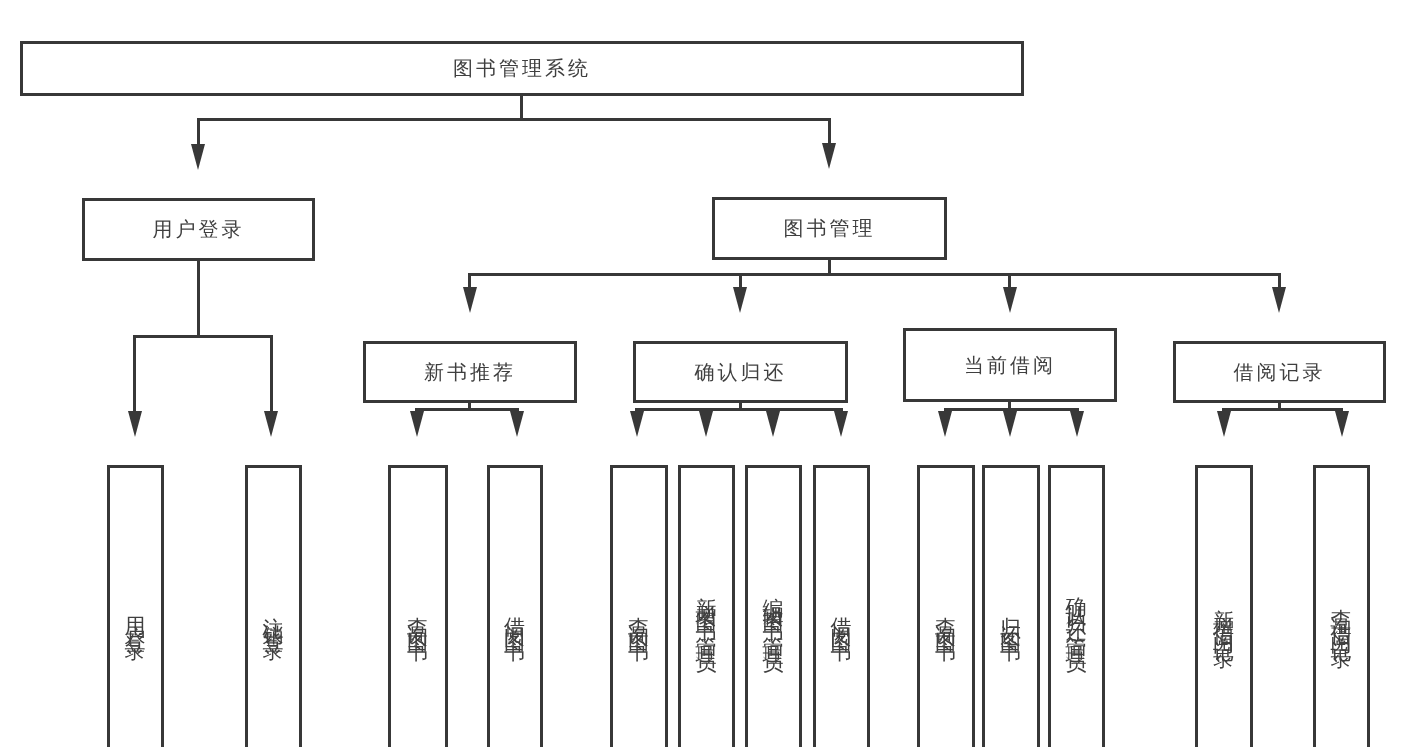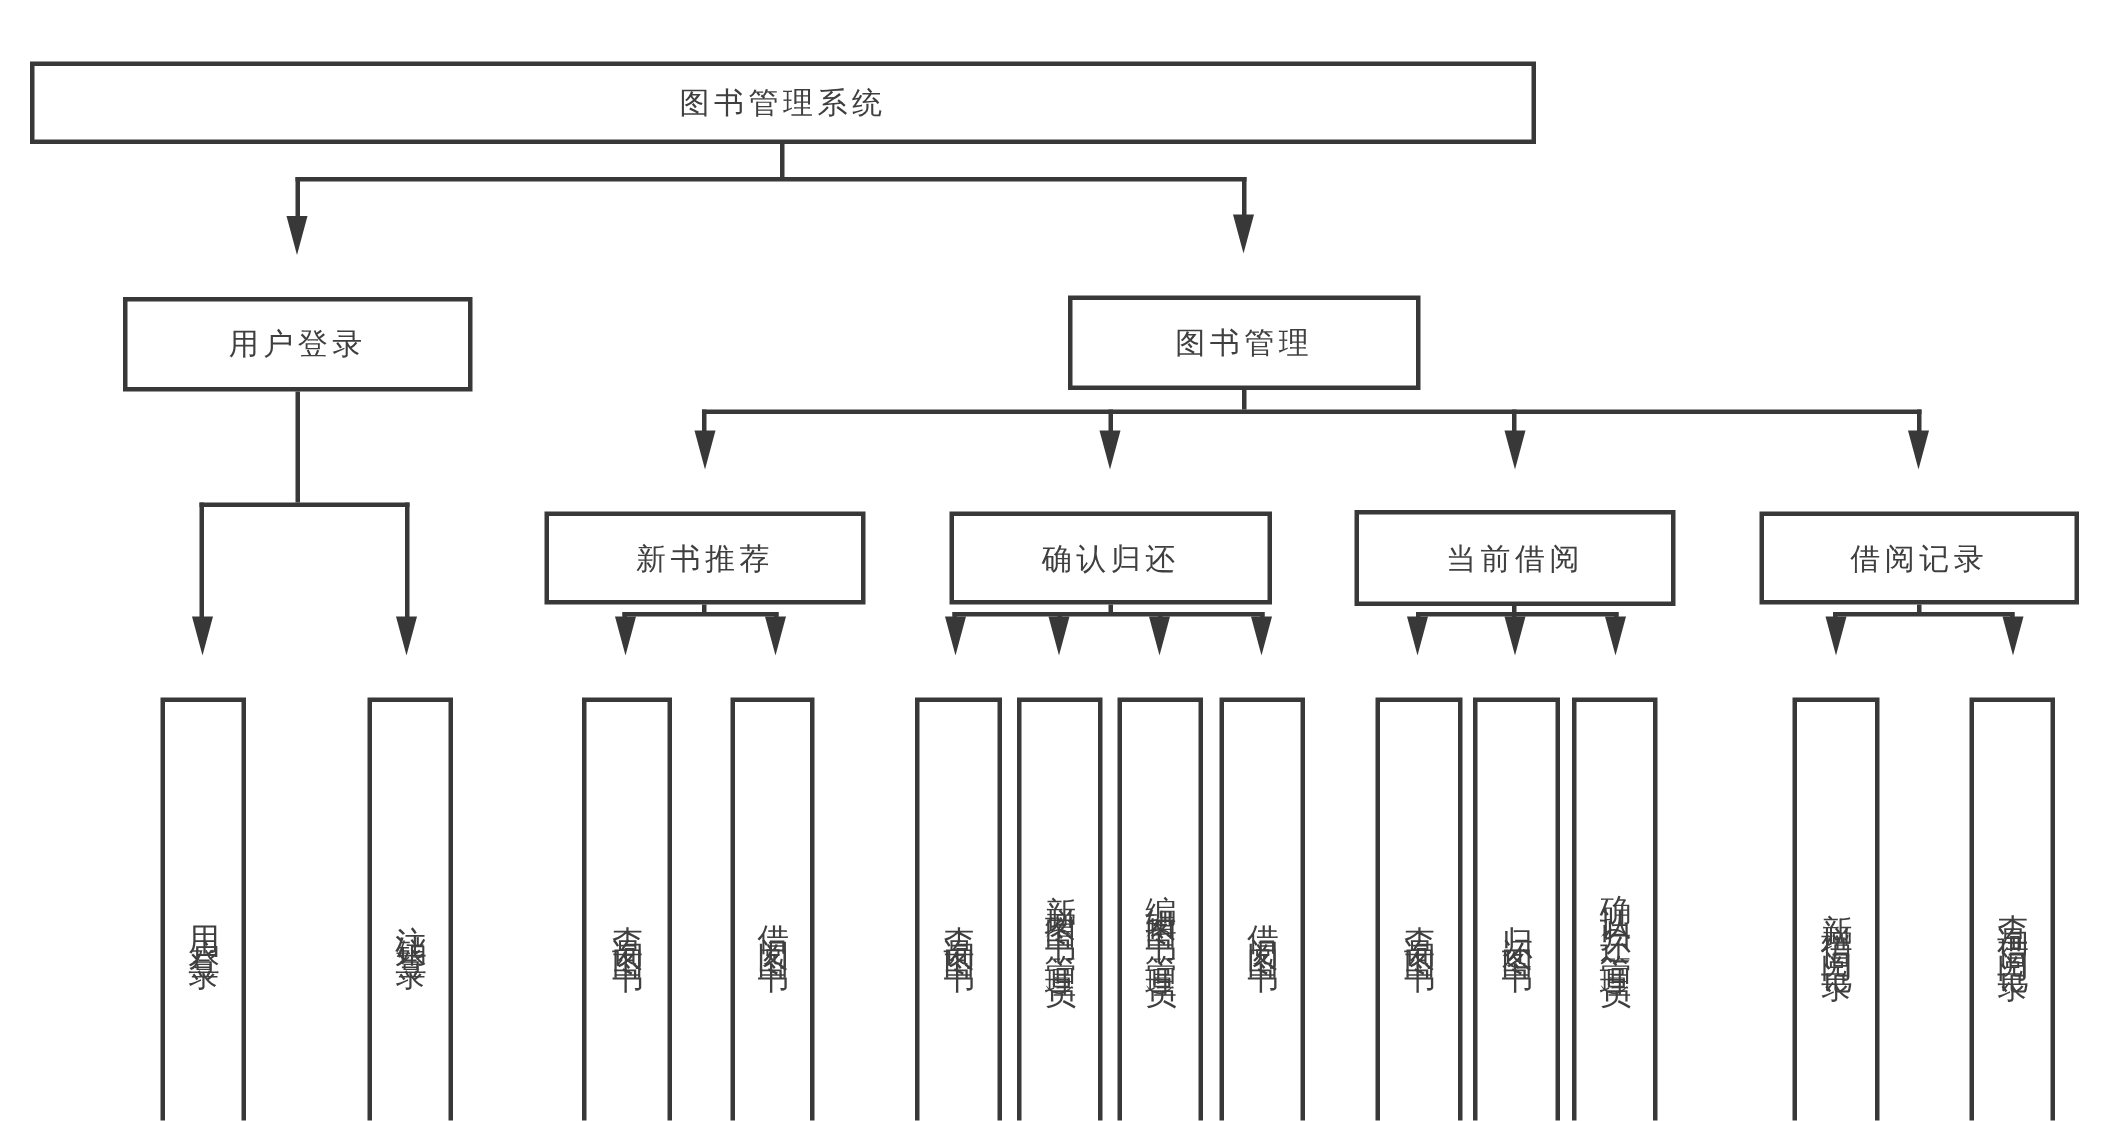--- a/index.html
+++ b/index.html
@@ -141,21 +141,21 @@
   <div class="box" style="left:712px;top:169px;width:235px;height:63px;">
     <span class="hlabel">图书管理</span>
   </div>
 
   <div class="box" style="left:363px;top:313px;width:214px;height:62px;">
     <span class="hlabel">新书推荐</span>
   </div>
   <div class="box" style="left:633px;top:313px;width:215px;height:62px;">
     <span class="hlabel">确认归还</span>
   </div>
-  <div class="box" style="left:903px;top:312px;width:214px;height:64px;">
+  <div class="box" style="left:903px;top:300px;width:214px;height:74px;">
     <span class="hlabel">当前借阅</span>
   </div>
   <div class="box" style="left:1173px;top:313px;width:213px;height:62px;">
     <span class="hlabel">借阅记录</span>
   </div>
 
   <div class="box" style="left:107px;top:437px;width:57px;height:301px;">
     <span class="vlabel">用户登录</span>
   </div>
   <div class="box" style="left:245px;top:437px;width:57px;height:301px;">

